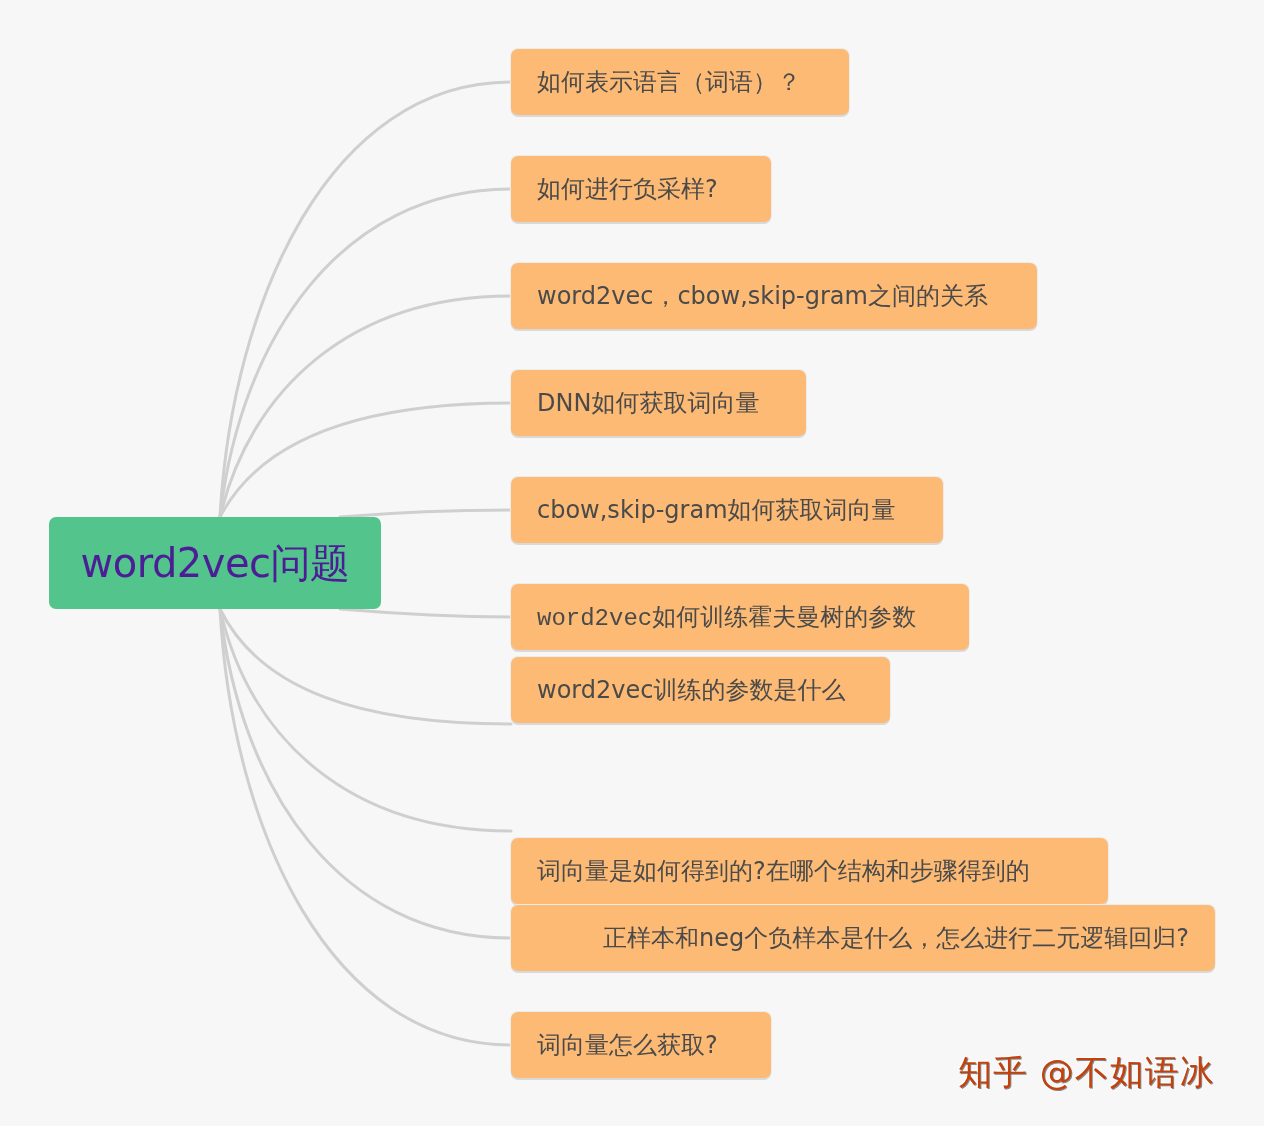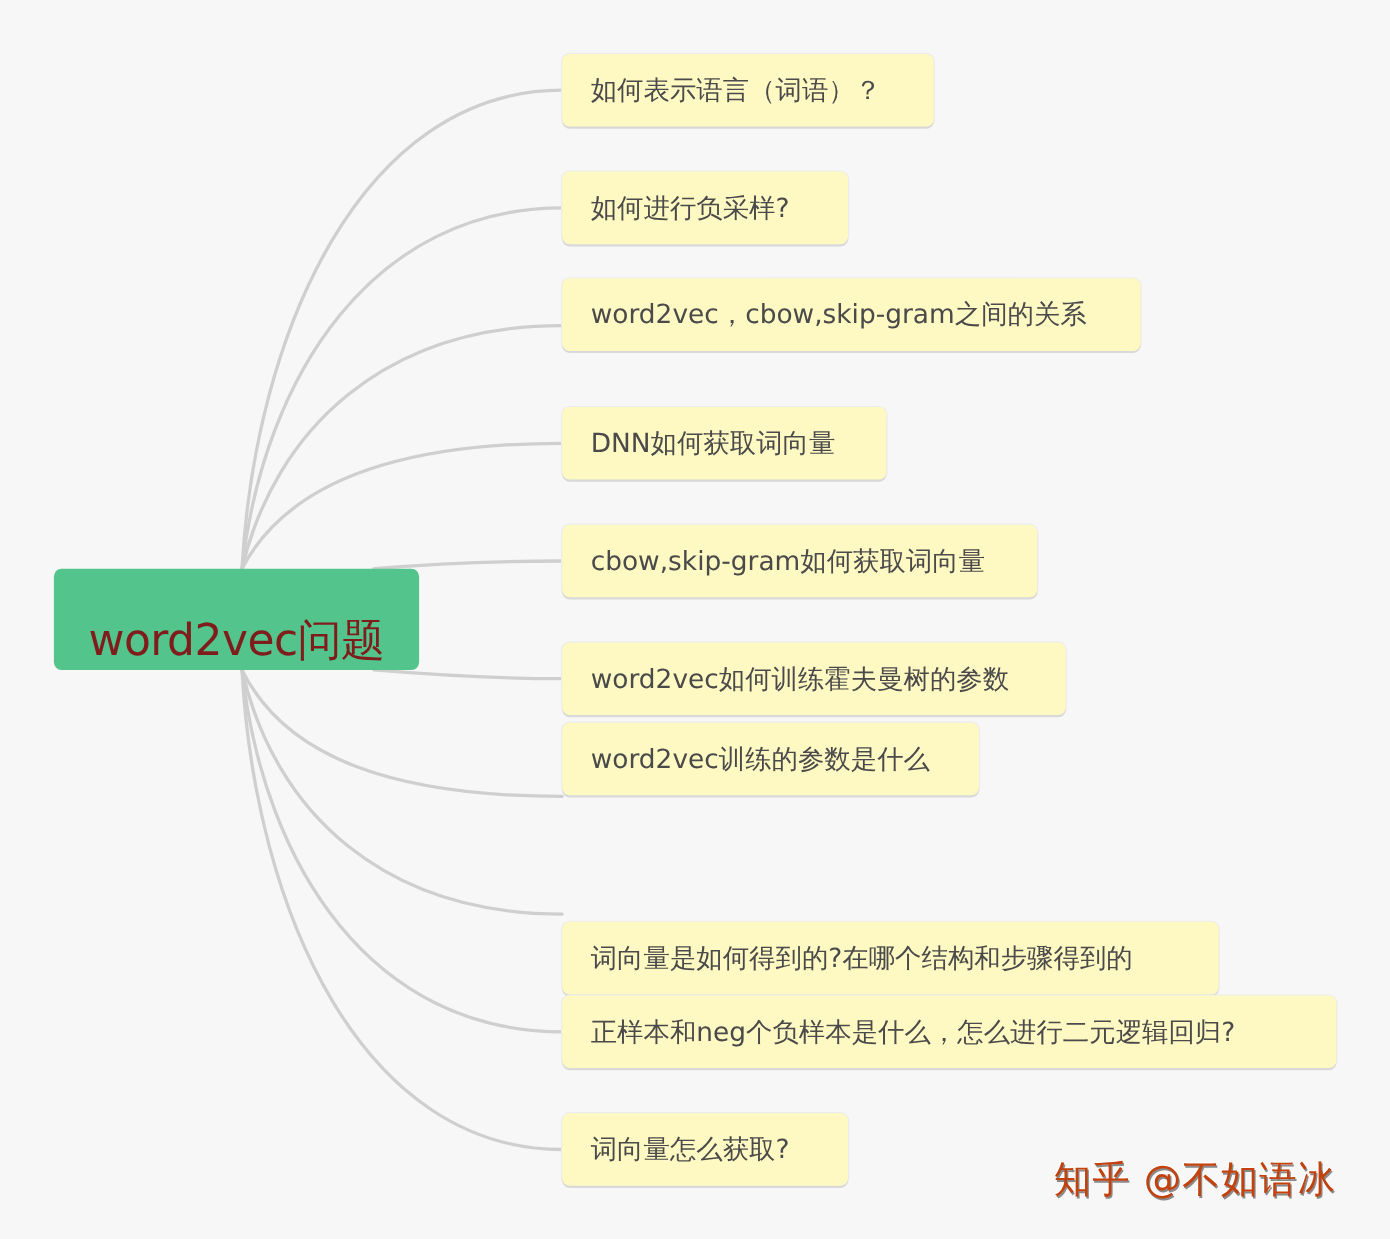--- a/index.html
+++ b/index.html
@@ -20,32 +20,32 @@
     stroke: #cfcfcf;
     stroke-width: 3;
     stroke-linecap: round;
   }
   .root-node {
     position: absolute;
     left: 49px; top: 517px;
     width: 332px; height: 92px;
     background: #52c48c;
     border-radius: 7px;
-    display: flex; align-items: flex-end; justify-content: center;
-    color: #7f1d1d;
+    display: flex; align-items: center; justify-content: center;
+    color: #4c1d95;
     font-size: 40px;
     letter-spacing: -0.5px;
     box-sizing: border-box;
     z-index: 2;
   }
   .child-node {
     position: absolute;
     left: 511px;
     height: 66px;
-    background: #fef9c3;
+    background: #fdba74;
     border-radius: 7px;
     box-shadow: 0 2px 0 #d9d9d9, 0 0 0 1px #ececec;
     display: flex; align-items: center;
     padding: 0 26px;
     box-sizing: border-box;
     color: #4a4a4a;
     font-size: 24px;
     white-space: nowrap;
     z-index: 2;
   }
@@ -79,38 +79,38 @@
 <div class="root-node">
   <span>word2vec问题</span>
 </div>
 
 <div class="child-node" style="top:49px;width:338px;">
   <span>如何表示语言（词语）？</span>
 </div>
 <div class="child-node" style="top:156px;width:260px;">
   <span>如何进行负采样?</span>
 </div>
-<div class="child-node" style="top:253px;width:526px;">
+<div class="child-node" style="top:263px;width:526px;">
   <span>word2vec，cbow,skip-gram之间的关系</span>
 </div>
 <div class="child-node" style="top:370px;width:295px;">
   <span>DNN如何获取词向量</span>
 </div>
 <div class="child-node" style="top:477px;width:432px;text-align:right;">
   <span>cbow,skip-gram如何获取词向量</span>
 </div>
-<div class="child-node" style="top:584px;width:458px;">
+<div class="child-node" style="top:584px;width:458px;font-family:Liberation Mono, monospace;">
   <span>word2vec如何训练霍夫曼树的参数</span>
 </div>
 <div class="child-node" style="top:657px;width:379px;">
   <span>word2vec训练的参数是什么</span>
 </div>
 <div class="child-node" style="top:838px;width:597px;">
   <span>词向量是如何得到的?在哪个结构和步骤得到的</span>
 </div>
-<div class="child-node" style="top:905px;width:704px;">
+<div class="child-node" style="top:905px;width:704px;justify-content:flex-end;">
   <span>正样本和neg个负样本是什么，怎么进行二元逻辑回归?</span>
 </div>
 <div class="child-node" style="top:1012px;width:260px;">
   <span>词向量怎么获取?</span>
 </div>
 
 <div class="watermark">知乎 @不如语冰</div>
 
 </body></html>

